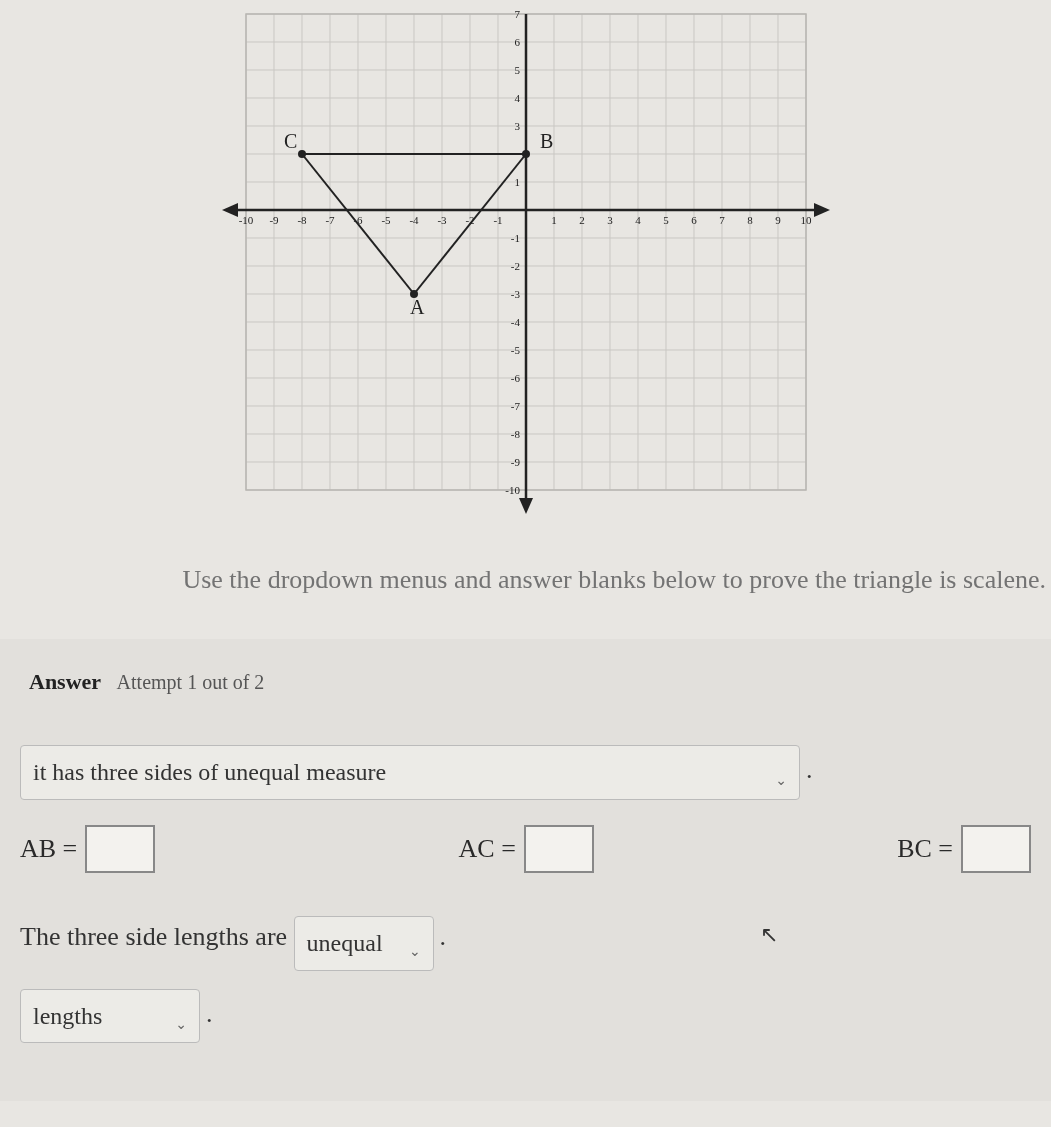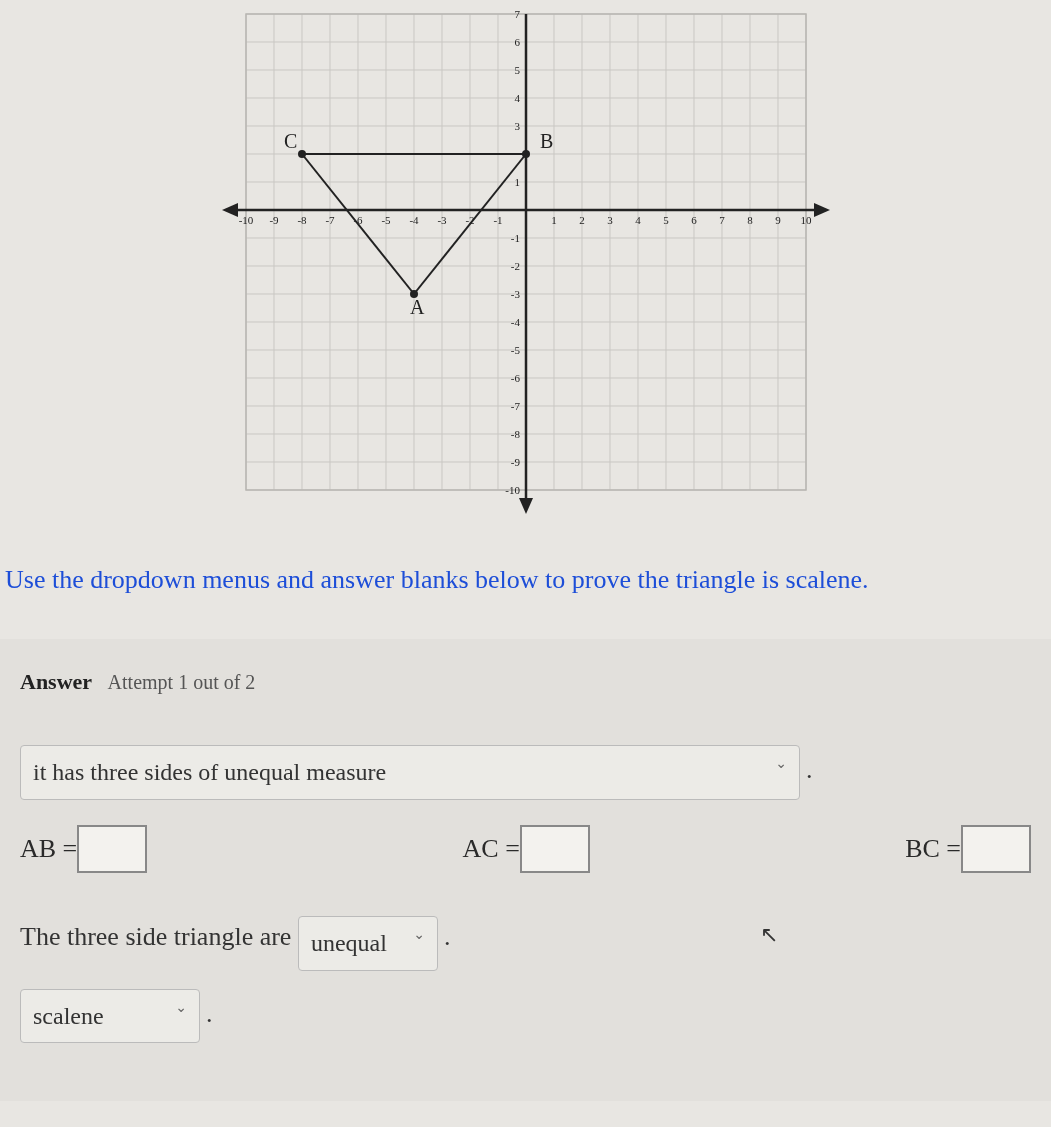--- a/index.html
+++ b/index.html
@@ -19,41 +19,43 @@
   }
   .graph {
     position: relative;
     width: 620px;
     height: 520px;
   }
   .question-text {
     font-size: 26px;
     padding: 40px 5px 40px 5px;
     line-height: 1.5;
-    color: #1d4ed8;
+    color: #737373;
+    text-align: right;
   }
   .answer-section {
     background: #e2e0dc;
     padding: 30px 20px 40px 20px;
   }
   .answer-header {
     font-size: 22px;
     margin-bottom: 50px;
+    margin-left: 9px;
   }
   .answer-header b { font-weight: bold; color: #222; }
   .attempt { color: #555; font-size: 20px; margin-left: 10px;}
   .proof-line {
     font-size: 26px;
     line-height: 1.7;
     margin-bottom: 18px;
     color: #333;
   }
   .dropdown {
     display: inline-flex;
-    align-items: flex-start;
+    align-items: flex-end;
     justify-content: space-between;
     background: #ecebe7;
     border: 1px solid #bbb;
     border-radius: 4px;
     padding: 6px 12px;
     font-size: 24px;
     font-family: inherit;
     color: #333;
     min-height: 44px;
     vertical-align: middle;
@@ -74,21 +76,21 @@
     background: #f3f2ee;
     vertical-align: middle;
   }
   .measure-row {
     display: flex;
     justify-content: space-between;
     align-items: center;
     margin: 25px 0 35px 0;
     font-size: 26px;
   }
-  .measure-item { display: flex; align-items: center; gap: 0; }
+  .measure-item { display: flex; align-items: center; gap: 8px; }
   .period { margin-left: 6px; font-size: 26px; }
   .cursor-icon {
     position: absolute;
     font-size: 22px;
     color: #333;
   }
   svg text {
     font-family: Georgia, serif;
     fill: #222;
   }
@@ -229,27 +231,27 @@
       <span>AC =</span>
       <span class="blank-input"></span>
     </div>
     <div class="measure-item">
       <span>BC =</span>
       <span class="blank-input"></span>
     </div>
   </div>
 
   <div class="proof-line" style="position:relative;">
-    <span>The three side triangle are</span>
+    <span>The three side lengths are</span>
     <span class="dropdown small">
       <span>unequal</span>
       <span class="chevron">⌄</span>
     </span><span class="period">.</span>
     <span class="cursor-icon" style="left:740px; top:8px;">↖</span>
   </div>
 
   <div class="proof-line">
     <span class="dropdown med">
-      <span>scalene</span>
+      <span>lengths</span>
       <span class="chevron">⌄</span>
     </span><span class="period">.</span>
   </div>
 </div>
 
 </body></html>

